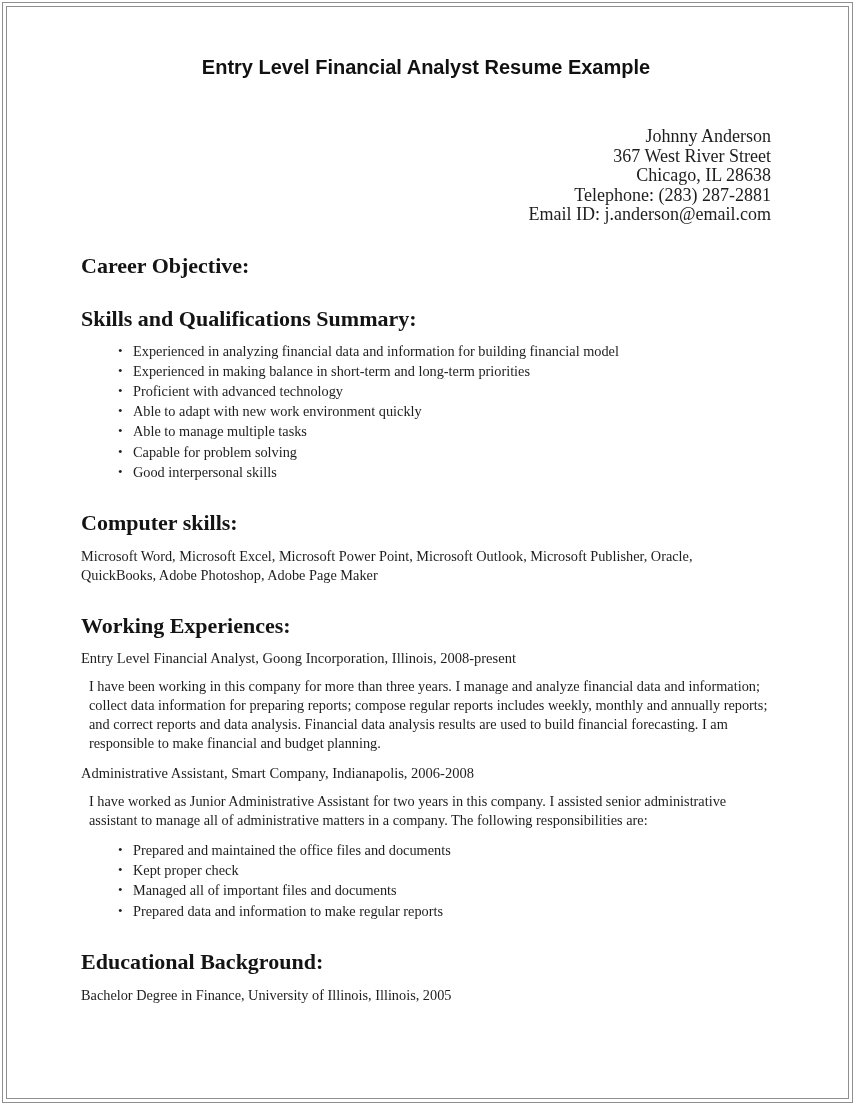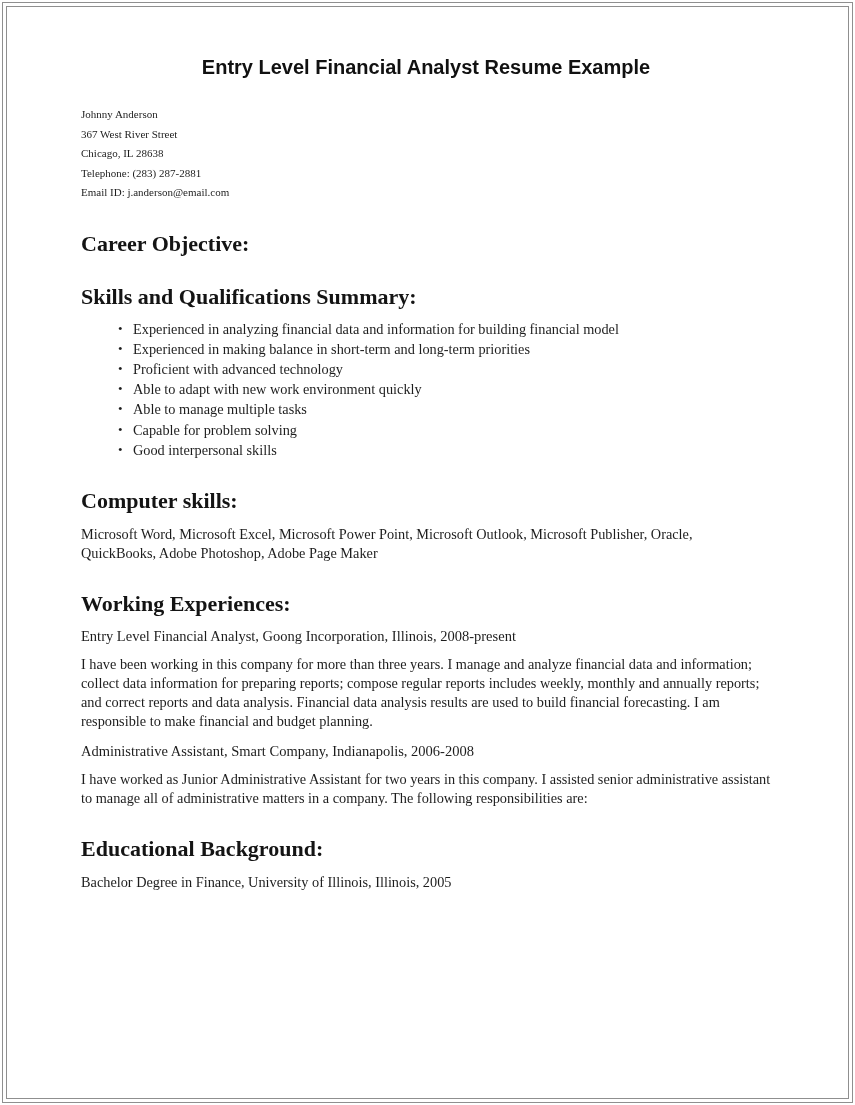--- a/index.html
+++ b/index.html
@@ -37,23 +37,23 @@
   .doc-title {
     margin: 55px 0 0 0;
     text-align: center;
     font-family: "Liberation Sans", sans-serif;
     font-weight: bold;
     font-size: 20px;
     line-height: 24px;
     color: #111111;
   }
   .contact {
-    margin-top: 26px;
-    text-align: left;
-    font-size: 11px;
+    margin-top: 48px;
+    text-align: right;
+    font-size: 18px;
     line-height: 19.5px;
   }
   h2.section-heading {
     margin: 28px 0 0 0;
     font-family: "Liberation Serif", serif;
     font-weight: bold;
     font-size: 22px;
     line-height: 25px;
     color: #141414;
   }
@@ -61,21 +61,21 @@
     margin: 12px 0 0 0;
     font-size: 14.3px;
     line-height: 19px;
   }
   p.job-title {
     margin: 11px 0 0 0;
     font-size: 14.5px;
     line-height: 19px;
   }
   p.job-desc {
-    margin: 9px 0 0 0;
+    margin: 9px 0 0 8px;
     font-size: 14.3px;
     line-height: 19px;
   }
   ul.bullet-list {
     margin: 10px 0 0 0;
     padding: 0 0 0 52px;
     list-style: none;
     font-size: 14.3px;
     line-height: 20.2px;
   }
@@ -124,18 +124,24 @@
     <h2 class="section-heading">Computer skills:</h2>
     <p class="body-text">Microsoft Word, Microsoft Excel, Microsoft Power Point, Microsoft Outlook, Microsoft Publisher, Oracle, QuickBooks, Adobe Photoshop, Adobe Page Maker</p>
 
     <h2 class="section-heading">Working Experiences:</h2>
 
     <p class="job-title">Entry Level Financial Analyst, Goong Incorporation, Illinois, 2008-present</p>
     <p class="job-desc">I have been working in this company for more than three years. I manage and analyze financial data and information; collect data information for preparing reports; compose regular reports includes weekly, monthly and annually reports; and correct reports and data analysis. Financial data analysis results are used to build financial forecasting. I am responsible to make financial and budget planning.</p>
 
     <p class="job-title">Administrative Assistant, Smart Company, Indianapolis, 2006-2008</p>
     <p class="job-desc">I have worked as Junior Administrative Assistant for two years in this company. I assisted senior administrative assistant to manage all of administrative matters in a company. The following responsibilities are:</p>
+    <ul class="bullet-list">
+        <li>Prepared and maintained the office files and documents</li>
+        <li>Kept proper check</li>
+        <li>Managed all of important files and documents</li>
+        <li>Prepared data and information to make regular reports</li>
+      </ul>
 
     <h2 class="section-heading">Educational Background:</h2>
     <p class="body-text">Bachelor Degree in Finance, University of Illinois, Illinois, 2005</p>
 
   </div>
 </div>
 
 </body></html>

